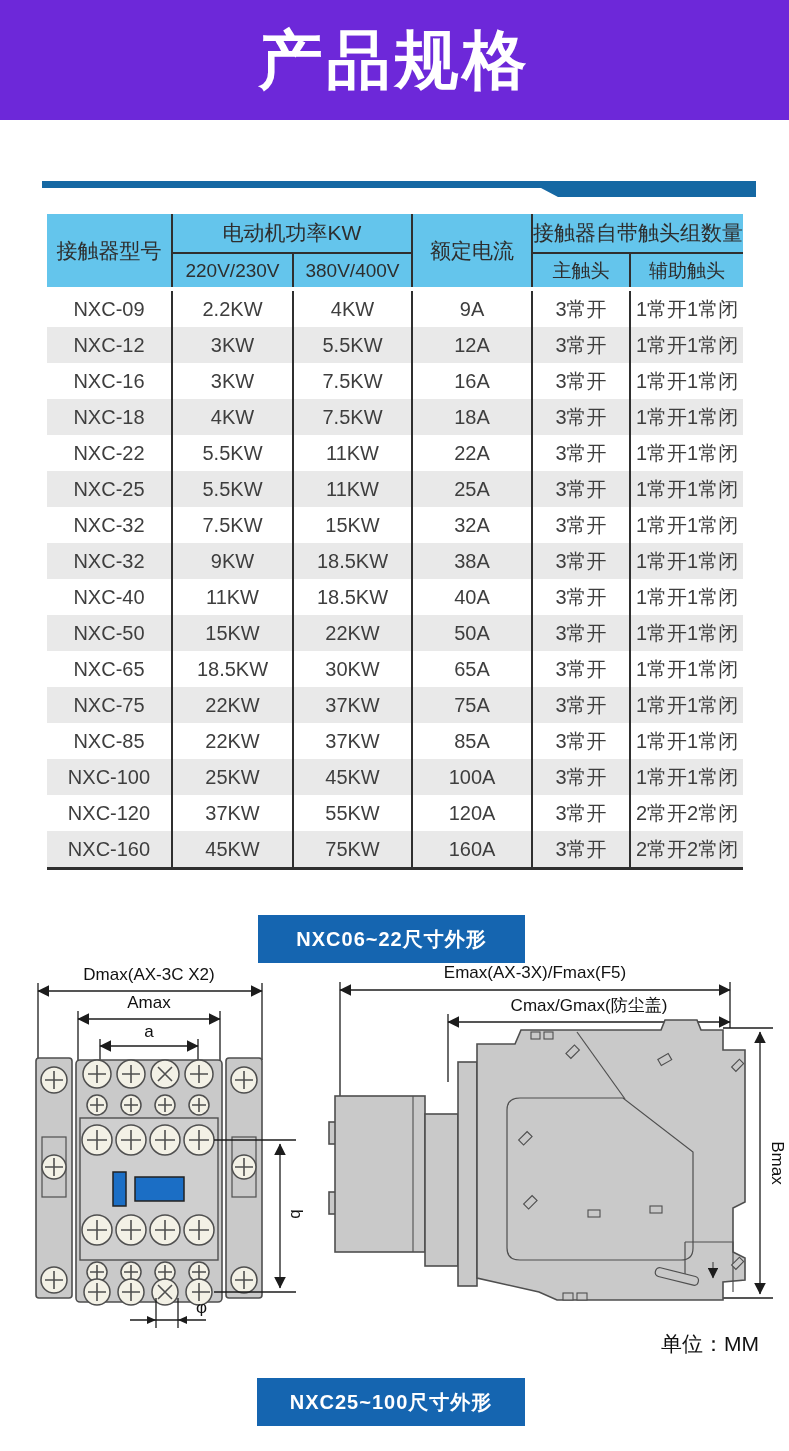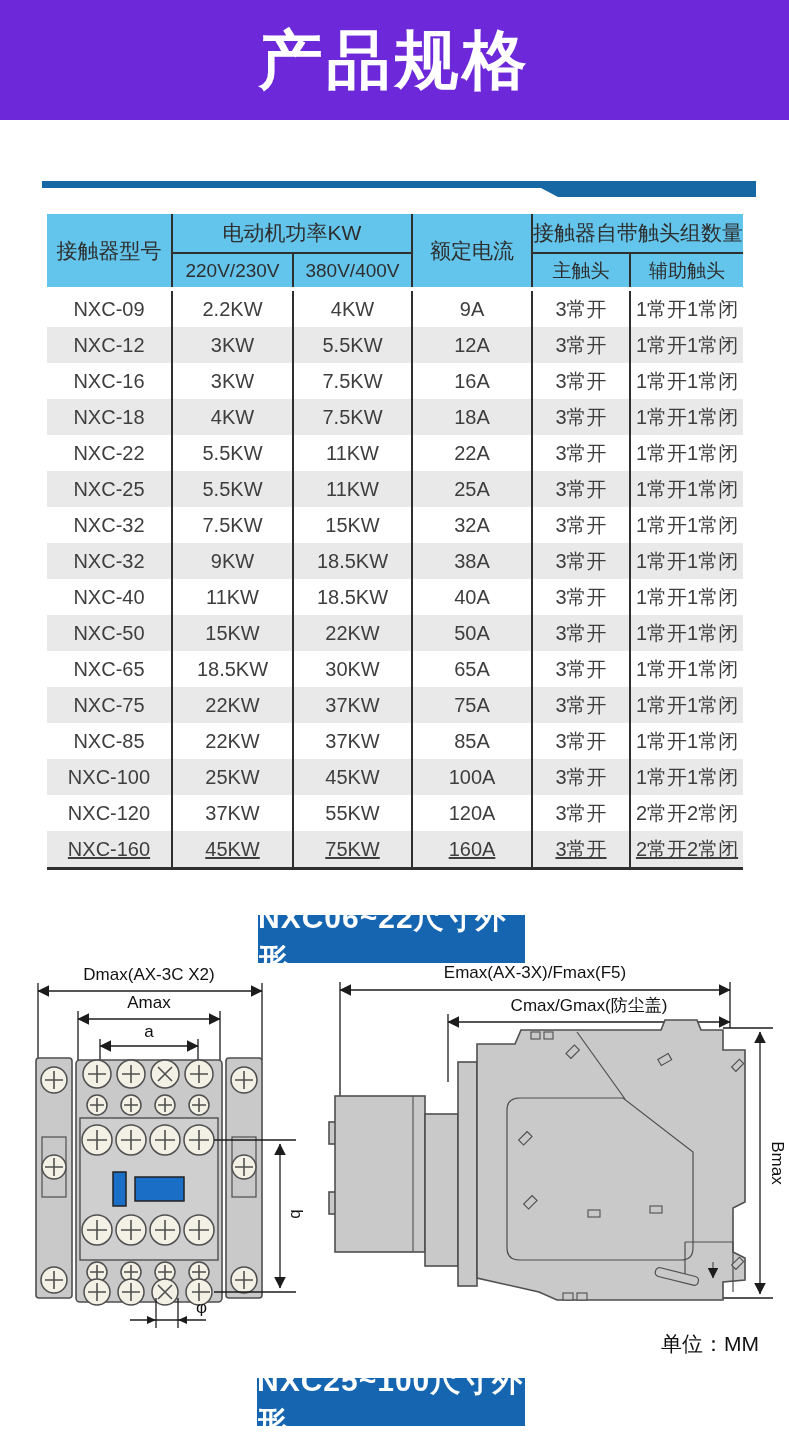--- a/index.html
+++ b/index.html
@@ -20,24 +20,24 @@
   .spec-table{position:absolute;top:214px;left:47px;width:696px;border-collapse:collapse;
               table-layout:fixed;}
   .spec-table th,.spec-table td{padding:0;text-align:center;vertical-align:middle;}
   .spec-table thead th{background:#64c5ec;color:#2e2e2e;font-weight:500;font-size:21px;height:38px;}
   .spec-table thead tr.sub th{font-size:19px;height:33px;margin-left:21px;}
   .spec-table thead th.bb{border-bottom:2px solid #2f2f2f;}
   .spec-table th.bl,.spec-table td + td{border-left:2px solid #2f2f2f;}
   .spec-table thead th.gap{border-bottom:4px solid #ffffff;}
   .spec-table tbody td{font-size:20px;color:#3e3e3e;height:36px;}
   .spec-table tbody tr:nth-child(even) td{background:#e9e9e9;}
-  .spec-table tbody tr:last-child td{border-bottom:3px solid #2f2f2f;text-decoration:underline;}
-
-  
-  .badge{position:absolute;background:#1565b0;color:#ffffff;font-size:30px;font-weight:700;
+  .spec-table tbody tr:last-child td{border-bottom:3px solid #2f2f2f;}
+
+  
+  .badge{position:absolute;background:#1565b0;color:#ffffff;font-size:20px;font-weight:700;
          display:flex;align-items:center;justify-content:center;letter-spacing:1px;}
   .badge.top{top:915px;left:258px;width:267px;height:48px;}
   .badge.bottom{top:1378px;left:257px;width:268px;height:48px;}
 
   
   .drawings{position:absolute;top:962px;left:0;width:703px;height:372px;}
   .svg-front{position:absolute;left:16px;top:0;}
   .svg-side{position:absolute;left:325px;top:0;}
   .dim-text{font-family:"Liberation Sans",sans-serif;font-size:17px;fill:#111;}
   .unit-label{position:absolute;top:1330px;right:30px;font-size:21px;color:#111;font-weight:500;}

